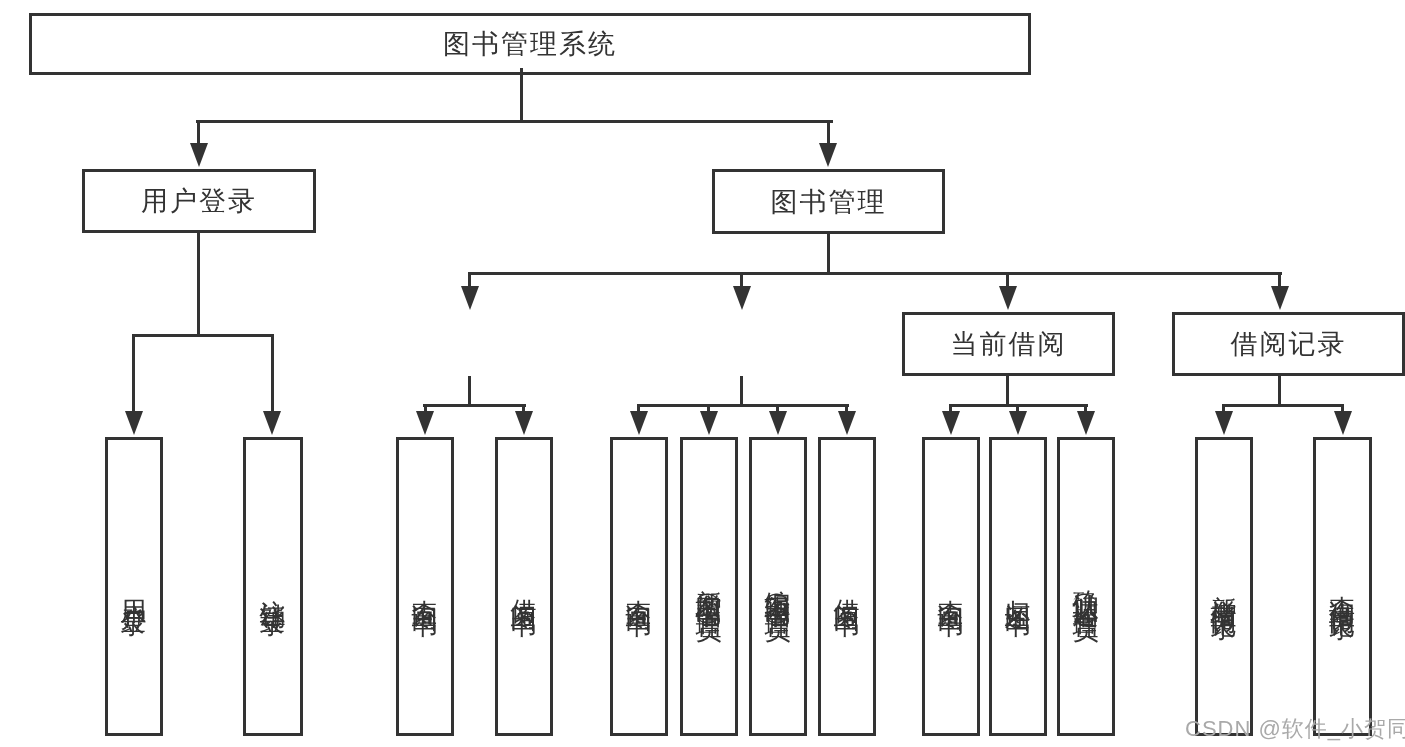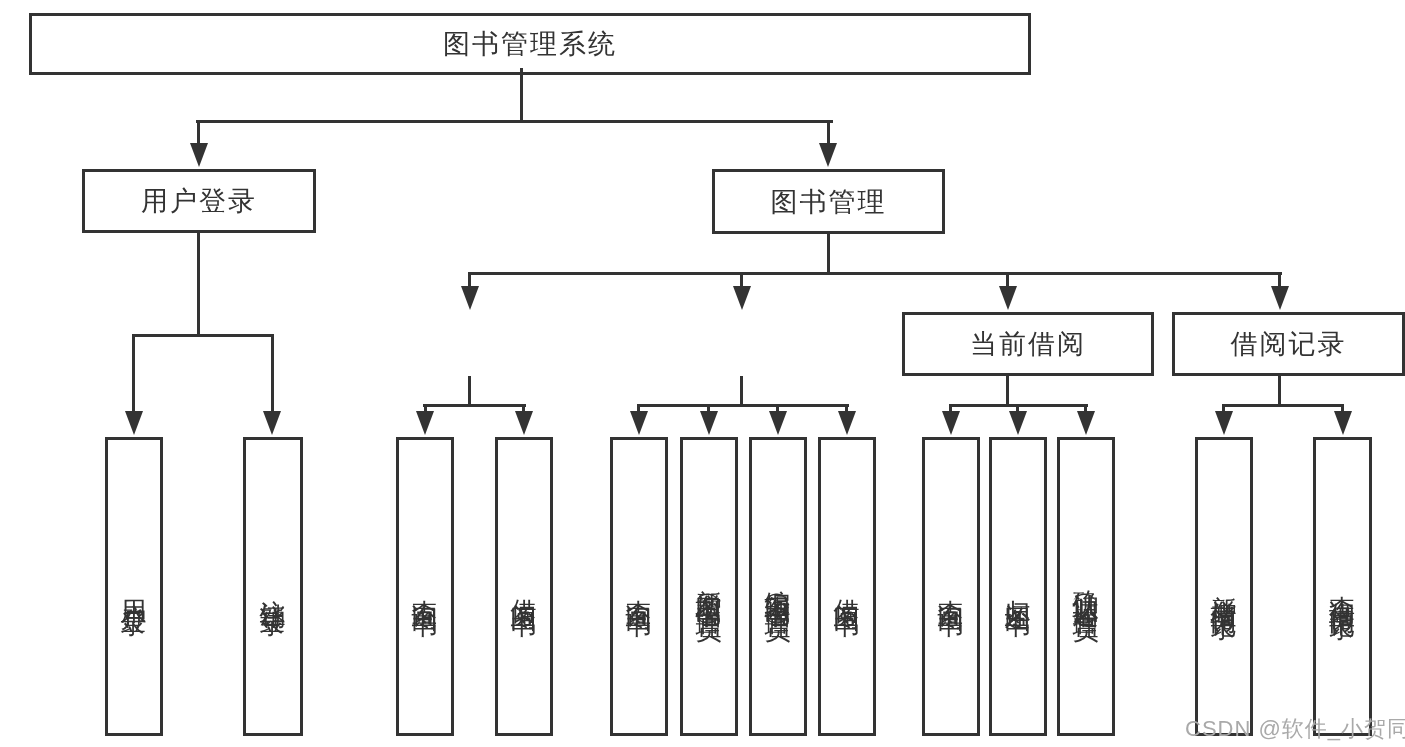--- a/index.html
+++ b/index.html
@@ -54,21 +54,21 @@
   <div class="line" style="left:468px;top:272px;width:814px;height:3px;"></div>
   <div class="line" style="left:468px;top:272px;width:3px;height:16px;"></div>
   <div class="arrow" style="left:461px;top:286px;"></div>
   <div class="line" style="left:740px;top:272px;width:3px;height:16px;"></div>
   <div class="arrow" style="left:733px;top:286px;"></div>
   <div class="line" style="left:1006px;top:272px;width:3px;height:16px;"></div>
   <div class="arrow" style="left:999px;top:286px;"></div>
   <div class="line" style="left:1278px;top:272px;width:3px;height:16px;"></div>
   <div class="arrow" style="left:1271px;top:286px;"></div>
 
-  <div class="box hbox" style="left:902px;top:312px;width:252px;height:64px;">当前借阅</div>
+  <div class="box hbox" style="left:902px;top:312px;width:213px;height:64px;">当前借阅</div>
   <div class="box hbox" style="left:1172px;top:312px;width:233px;height:64px;">借阅记录</div>
 
   <div class="line" style="left:468px;top:376px;width:3px;height:31px;"></div>
   <div class="line" style="left:423px;top:404px;width:103px;height:3px;"></div>
   <div class="line" style="left:424px;top:404px;width:3px;height:11px;"></div>
   <div class="arrow" style="left:416px;top:411px;"></div>
   <div class="line" style="left:522px;top:404px;width:3px;height:11px;"></div>
   <div class="arrow" style="left:515px;top:411px;"></div>
 
   <div class="line" style="left:740px;top:376px;width:3px;height:31px;"></div>

